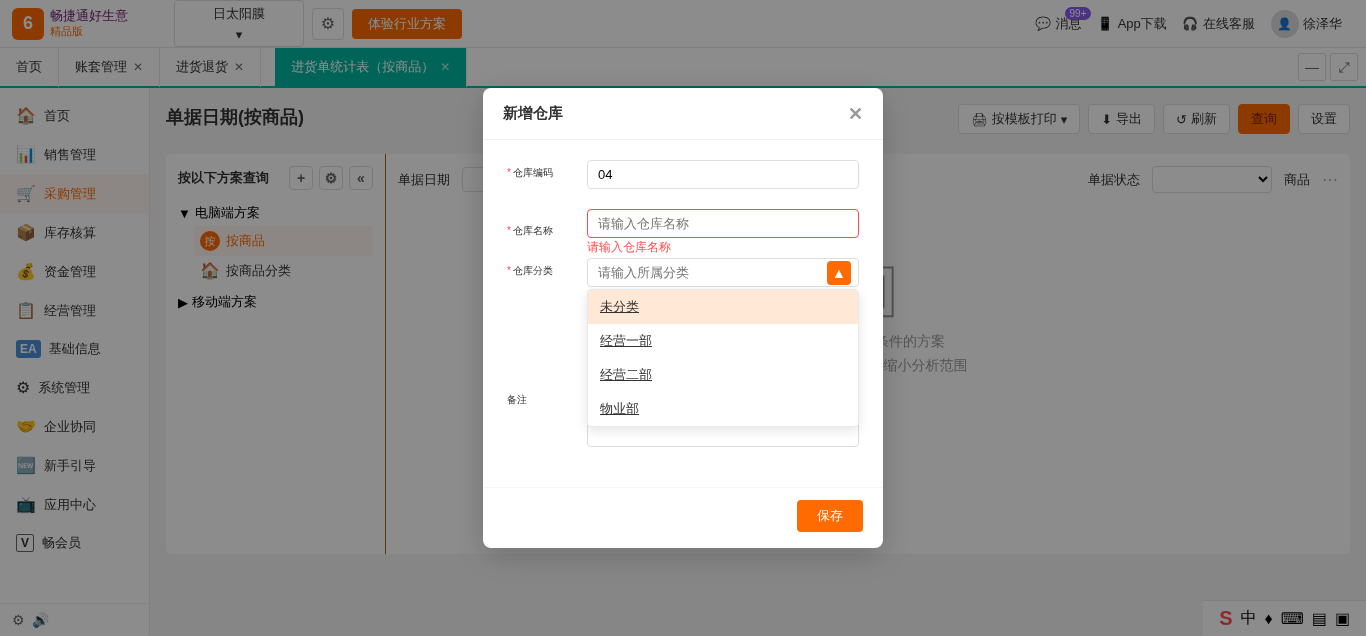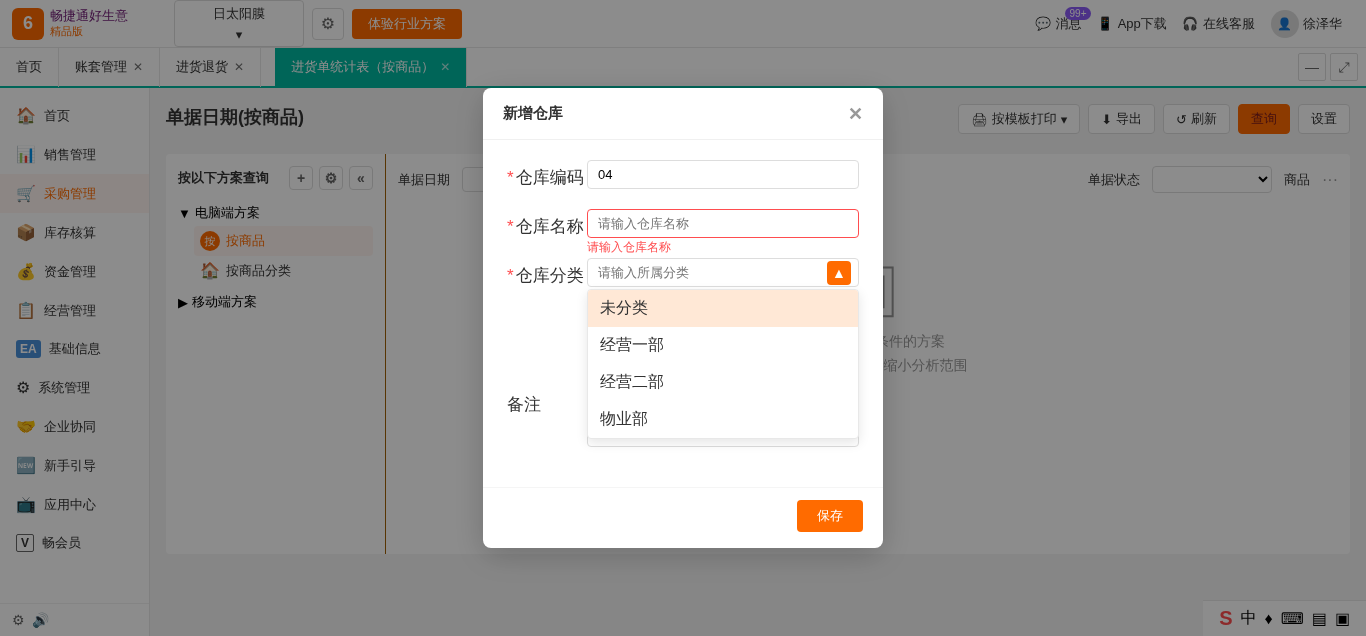--- a/index.html
+++ b/index.html
@@ -313,21 +313,21 @@
     .modal-body {
       padding: 20px 24px;
     }
     .form-row {
       display: flex; align-items: flex-start;
       margin-bottom: 20px;
       position: relative;
     }
     .form-label {
       width: 80px;
-      font-size: 17px; color: #333;
+      font-size: 10px; color: #333;
       padding-top: 6px;
       flex-shrink: 0;
     }
     .form-label.required::before {
       content: '*';
       color: #ff4d4f;
       margin-right: 2px;
     }
     .form-input {
       flex: 1;
@@ -384,23 +384,24 @@
       top: calc(100% + 2px); left: 0; right: 0;
       background: #fff;
       border: 1px solid #e8e8e8;
       border-radius: 4px;
       box-shadow: 0 4px 12px rgba(0,0,0,0.1);
       z-index: 200;
       overflow: hidden;
     }
     .dropdown-option {
       padding: 8px 12px;
-      font-size: 16px;
+      font-size: 13px;
       cursor: pointer;
       color: #333;
+      text-decoration: underline;
     }
     .dropdown-option.selected { background: #ffe8d6; }
     .modal-footer {
       display: flex; justify-content: flex-end;
       padding: 12px 20px 16px;
       gap: 10px;
       border-top: 1px solid #f5f5f5;
     }
     .btn-save {
       padding: 7px 20px;

